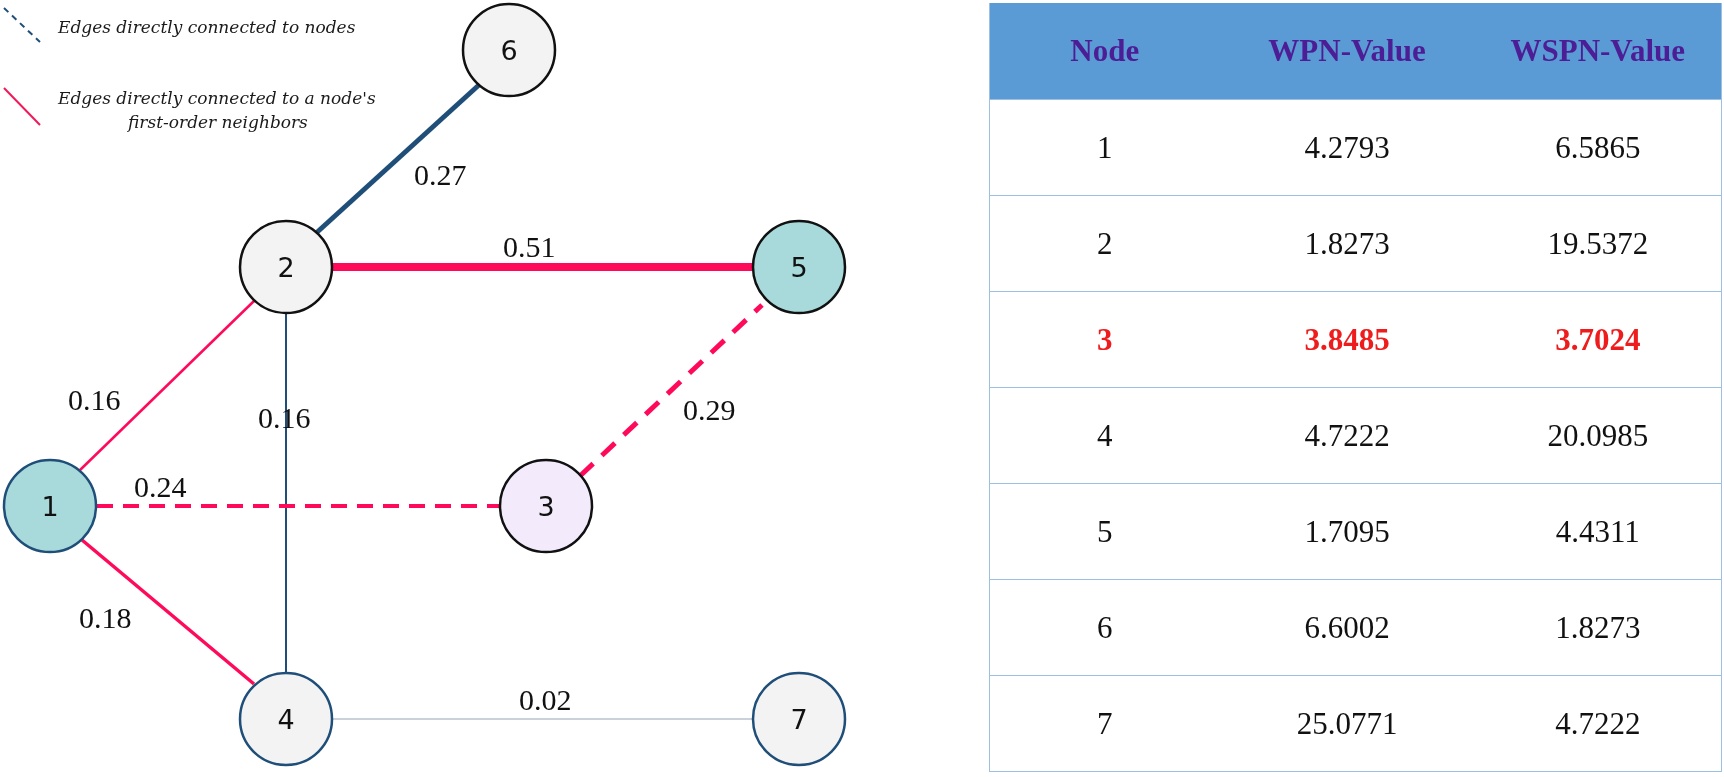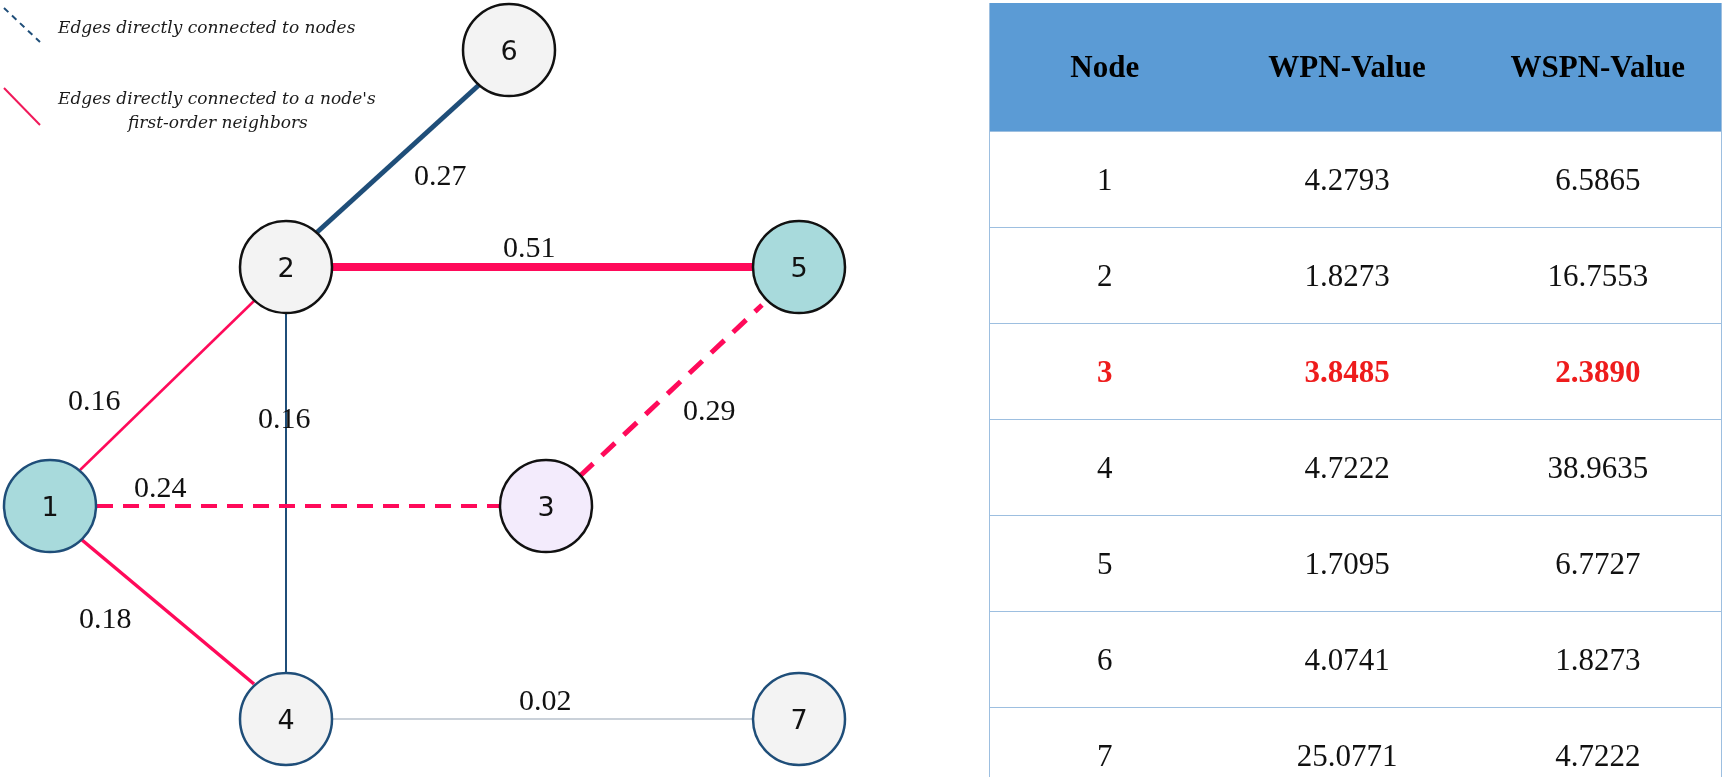--- a/index.html
+++ b/index.html
@@ -4,22 +4,22 @@
   <style>
     html, body { margin: 0; padding: 0; background: #ffffff; }
     body { width: 1724px; height: 777px; position: relative; overflow: hidden;
            font-family: "DejaVu Serif", serif; }
     #graph { position: absolute; left: 0; top: 0; width: 980px; height: 777px; }
     .legend-text { font-family: "DejaVu Serif", serif; font-style: italic; font-size: 17px; fill: #1a1a1a; }
     .edge-label { font-family: "Liberation Serif", serif; font-size: 30px; fill: #111; }
     .node-label { font-family: "DejaVu Sans", sans-serif; font-size: 27px; fill: #111; text-anchor: middle; dominant-baseline: central; }
     #table-wrap { position: absolute; left: 989px; top: 3px; width: 732px; }
     table { border-collapse: collapse; width: 732px; table-layout: fixed; }
-    th { background: #5b9bd5; color: #000000; font-family: "Liberation Serif", serif; font-weight: bold;
-         font-size: 31px; height: 96px; padding: 16px; }
+    th { background: #5b9bd5; color: #4c1d95; font-family: "Liberation Serif", serif; font-weight: bold;
+         font-size: 31px; height: 96px; padding: 0; }
     td { height: 95px; padding: 0; text-align: center; font-family: "Liberation Serif", serif;
          font-size: 31px; color: #111; border-top: 1.5px solid #9dbfe0; }
     table { border-left: 1.5px solid #9dbfe0; border-right: 1.5px solid #9dbfe0; border-bottom: 1.5px solid #9dbfe0; }
     tr.highlight td { color: #ee1c1c; font-weight: bold; }
     col.c1 { width: 230px; } col.c2 { width: 255px; } col.c3 { width: 247px; }
   </style>
 </head>
 <body>
 
 <svg id="graph" viewBox="0 0 980 777" xmlns="http://www.w3.org/2000/svg">
@@ -102,40 +102,40 @@
     </thead>
     <tbody>
       <tr>
         <td>1</td>
         <td>4.2793</td>
         <td>6.5865</td>
       </tr>
       <tr>
         <td>2</td>
         <td>1.8273</td>
-        <td>16.7553</td>
+        <td>19.5372</td>
       </tr>
       <tr class="highlight">
         <td>3</td>
         <td>3.8485</td>
-        <td>2.3890</td>
+        <td>3.7024</td>
       </tr>
       <tr>
         <td>4</td>
         <td>4.7222</td>
-        <td>38.9635</td>
+        <td>20.0985</td>
       </tr>
       <tr>
         <td>5</td>
         <td>1.7095</td>
-        <td>6.7727</td>
+        <td>4.4311</td>
       </tr>
       <tr>
         <td>6</td>
-        <td>4.0741</td>
+        <td>6.6002</td>
         <td>1.8273</td>
       </tr>
       <tr>
         <td>7</td>
         <td>25.0771</td>
         <td>4.7222</td>
       </tr>
     </tbody>
   </table>
 </div>

